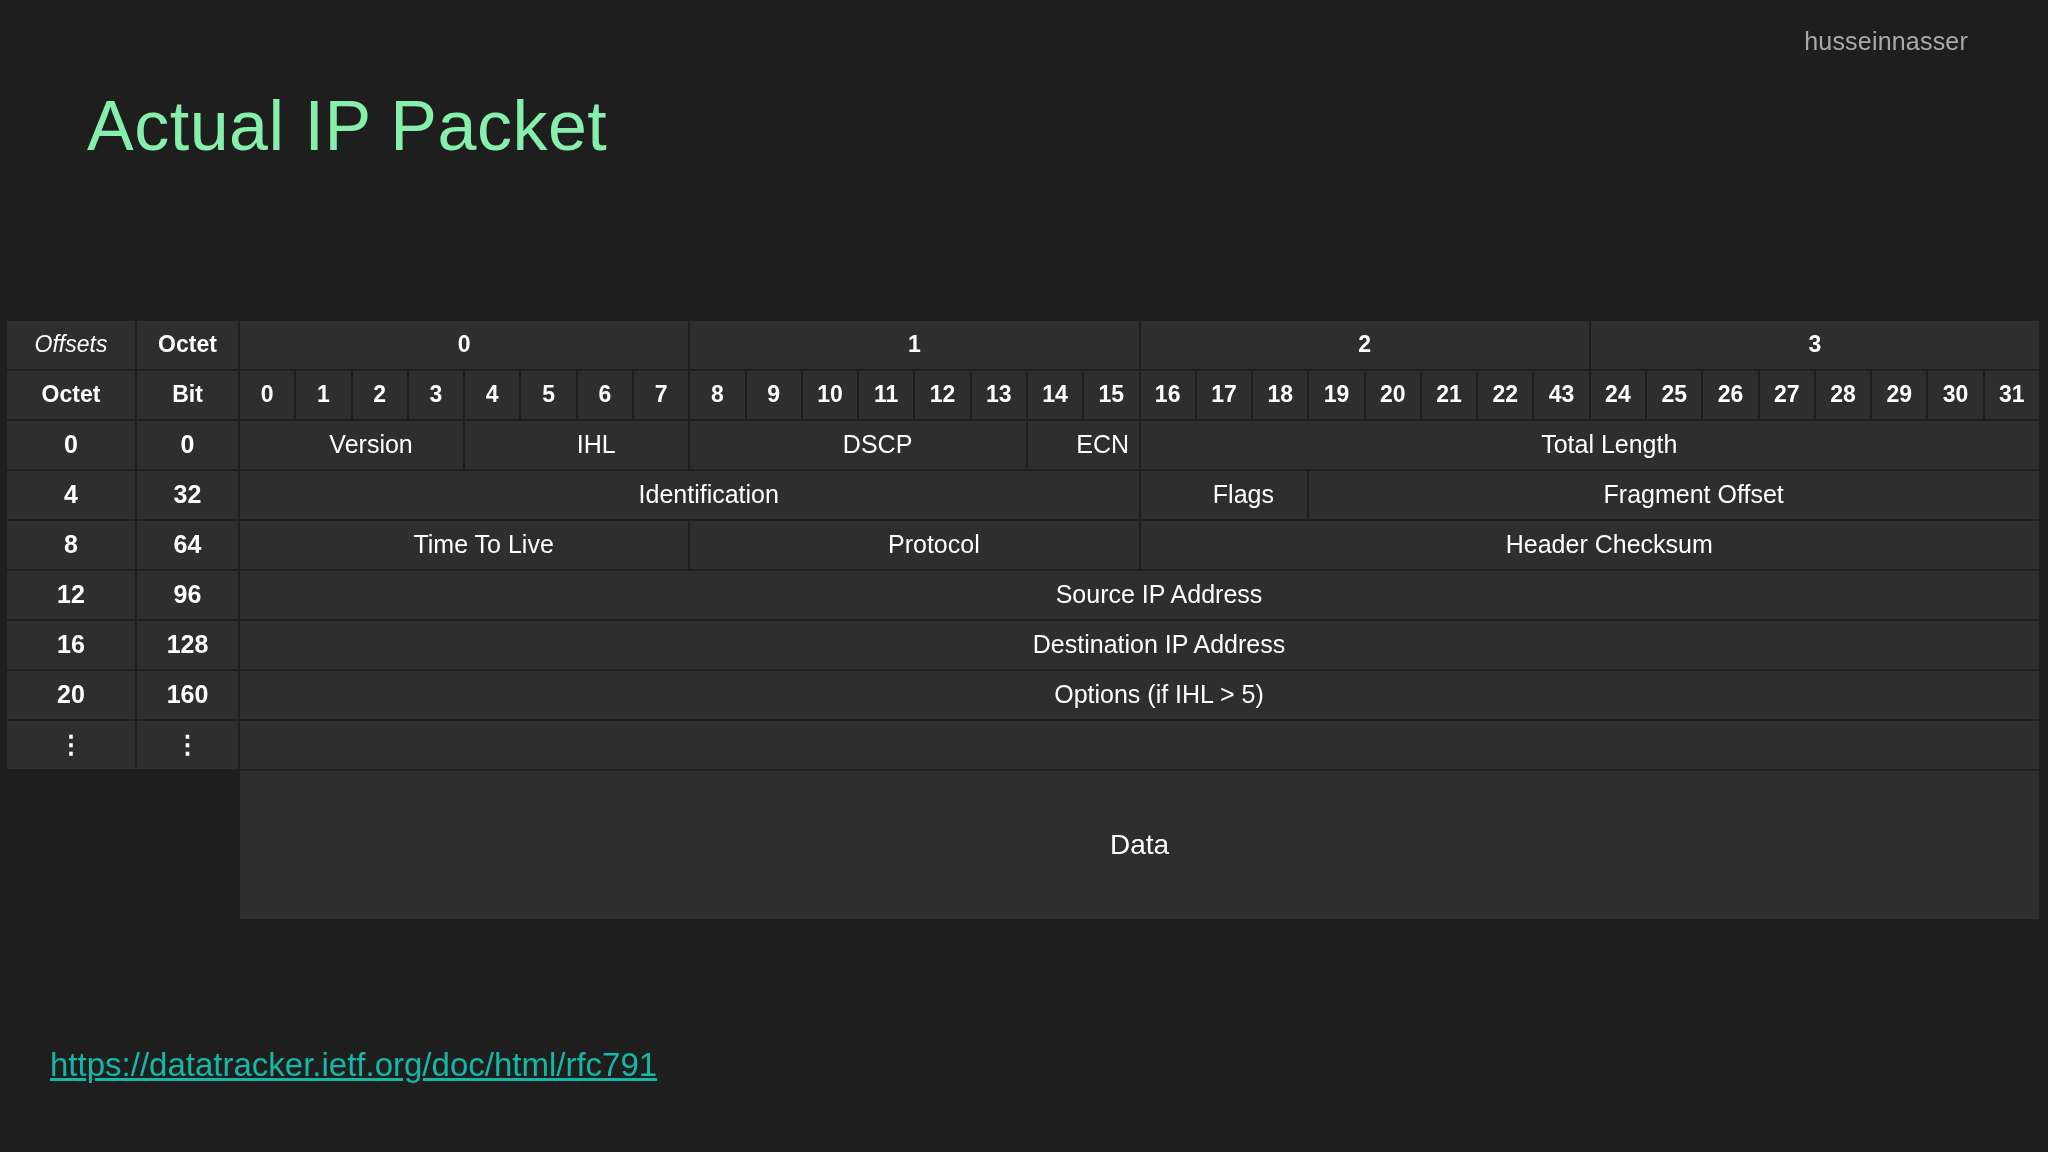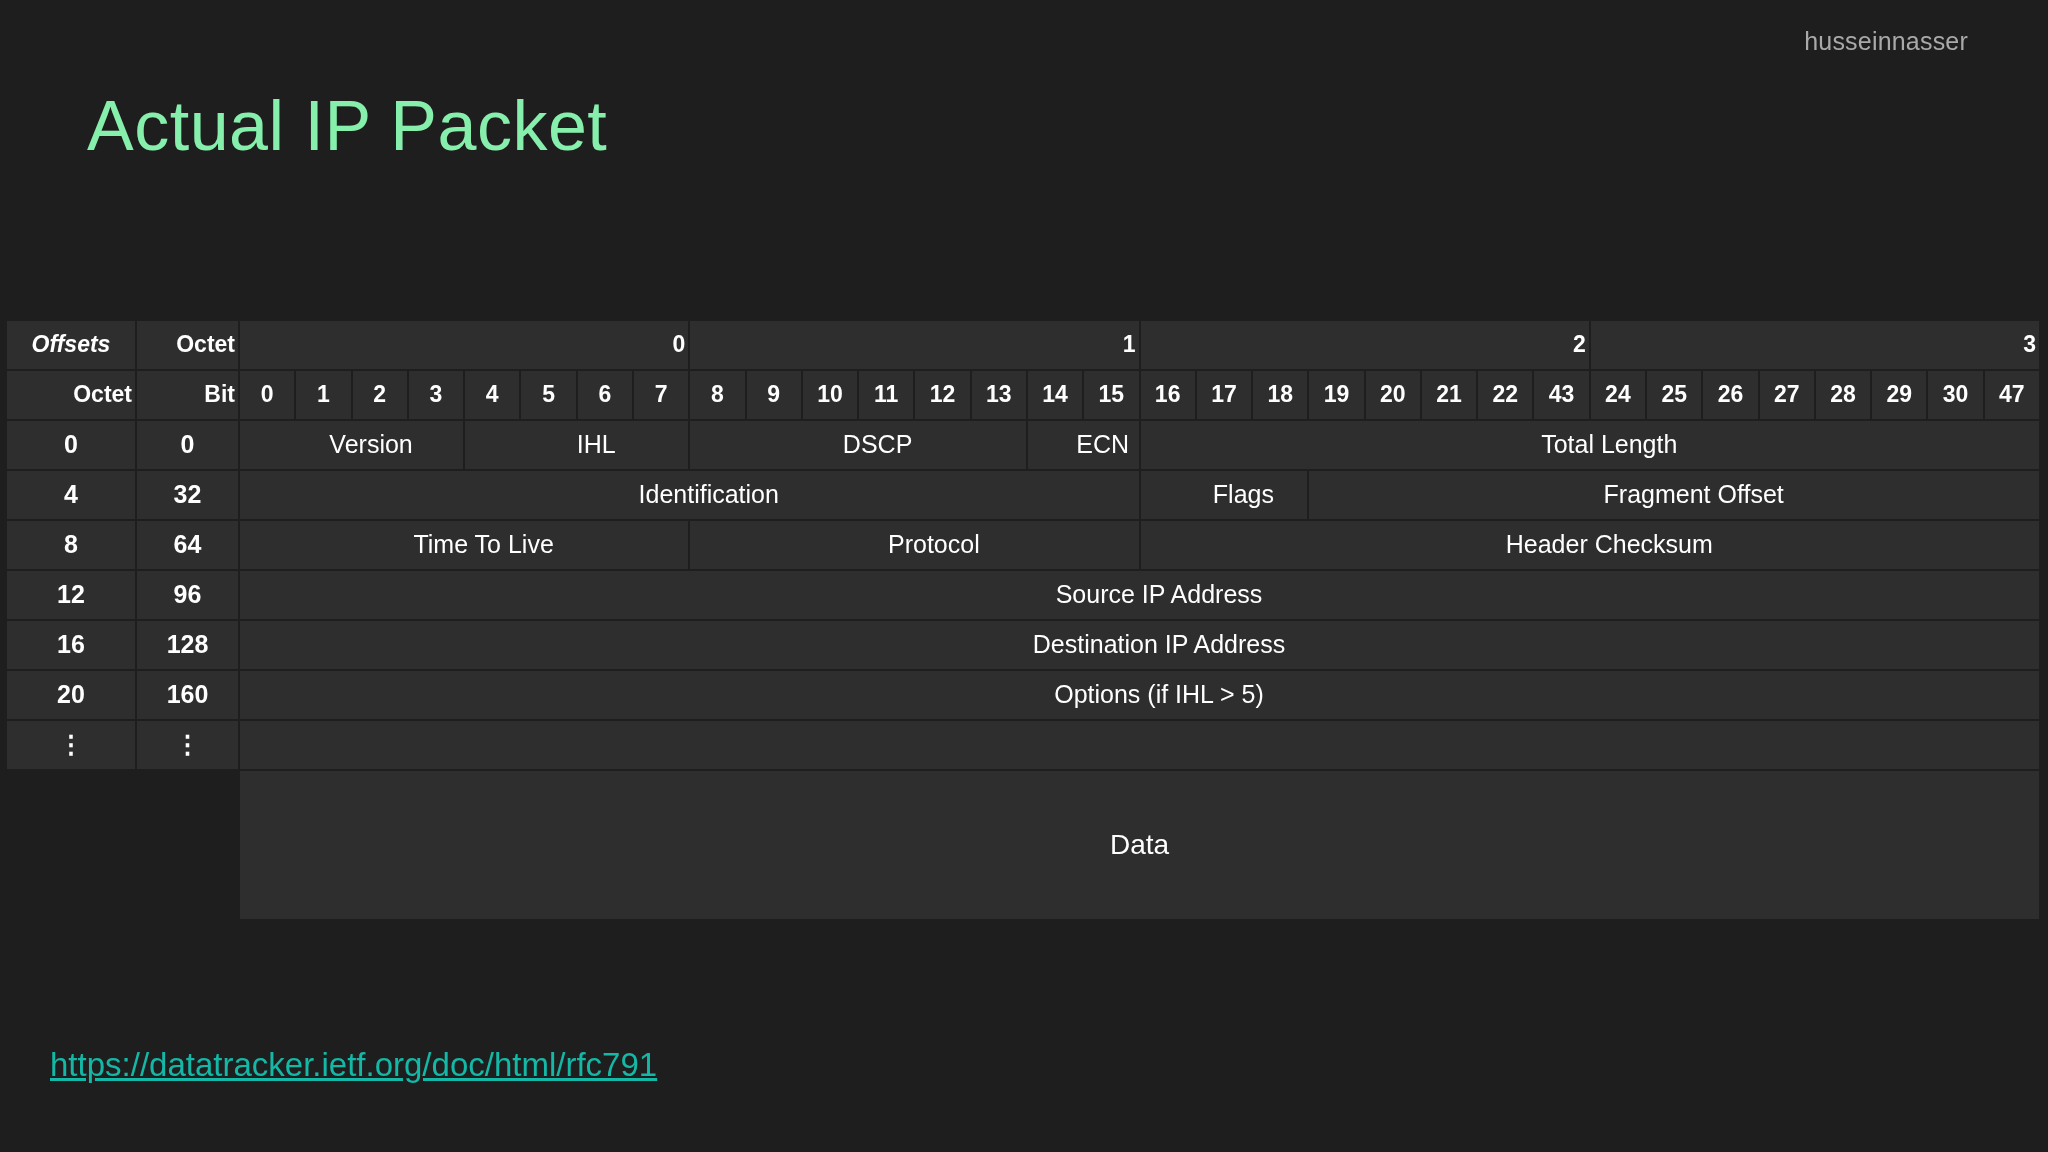--- a/index.html
+++ b/index.html
@@ -59,24 +59,23 @@
     font-size: 23px;
     font-weight: 400;
     height: 48px;
     padding: 2px 3px;
     line-height: 1.1;
     white-space: nowrap;
     overflow: hidden;
   }
   .packet-table td.hdr {
     font-weight: bold;
-    text-align: right;
   }
   .packet-table td.hdr-italic {
-    font-weight: bold;
+    font-weight: normal;
     font-style: italic;
     margin-top: 6px;
   }
   .packet-table td.bitnum {
     font-weight: bold;
     font-size: 23px;
   }
   .packet-table td.offcell {
     font-weight: bold;
     font-size: 25px;
@@ -192,21 +191,21 @@
           <td class="bitnum">21</td>
           <td class="bitnum">22</td>
           <td class="bitnum">43</td>
           <td class="bitnum">24</td>
           <td class="bitnum">25</td>
           <td class="bitnum">26</td>
           <td class="bitnum">27</td>
           <td class="bitnum">28</td>
           <td class="bitnum">29</td>
           <td class="bitnum">30</td>
-          <td class="bitnum">47</td>
+          <td class="bitnum">31</td>
         </tr>
         <tr>
           <td class="offcell">0</td>
           <td class="offcell">0</td>
           <td class="field" colspan="4">Version</td>
           <td class="field" colspan="4">IHL</td>
           <td class="field" colspan="6">DSCP</td>
           <td class="field" colspan="2">ECN</td>
           <td class="field" colspan="16">Total Length</td>
         </tr>

